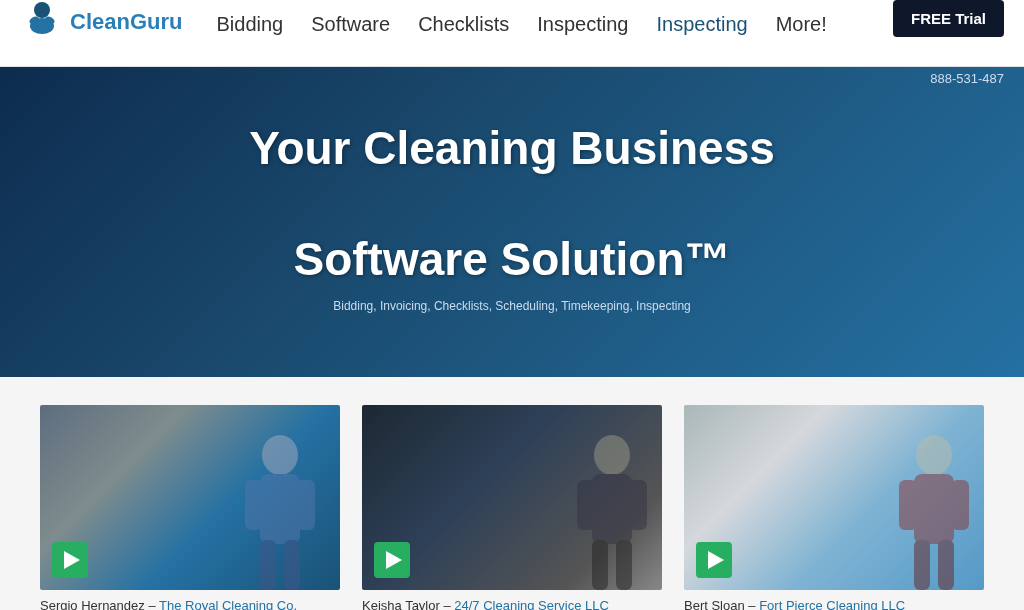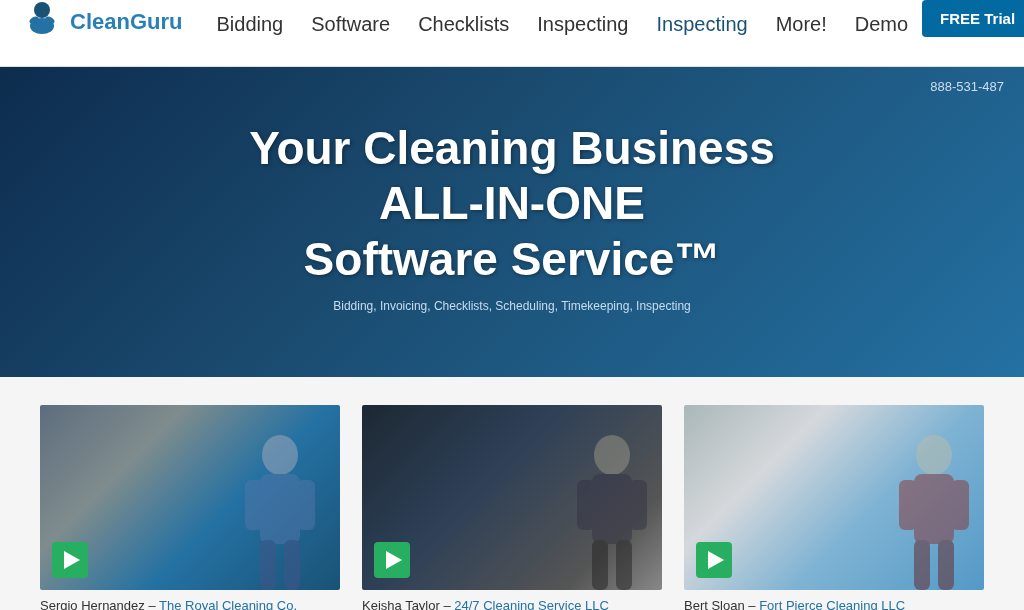--- a/index.html
+++ b/index.html
@@ -49,21 +49,21 @@
       align-items: center;
       cursor: pointer;
     }
     .nav-link.active { color: #1a5276; font-weight: normal; }
     .nav-right {
       display: flex;
       align-items: center;
       gap: 14px;
     }
     .free-trial-btn {
-      background: #0369a1;
+      background: #0f172a;
       color: #fff;
       border: none;
       padding: 10px 18px;
       font-size: 15px;
       font-weight: bold;
       border-radius: 4px;
       cursor: pointer;
       white-space: nowrap;
     }
 
@@ -75,21 +75,21 @@
       padding: 20px 20px 30px;
       position: relative;
       min-height: 310px;
       display: flex;
       flex-direction: column;
       align-items: center;
       justify-content: center;
     }
     .hero-phone {
       position: absolute;
-      top: 12px;
+      top: 4px;
       right: 20px;
       font-size: 13px;
       color: #cde;
     }
     .hero-title {
       font-size: 46px;
       font-weight: bold;
       line-height: 1.2;
       margin-bottom: 6px;
       text-shadow: 1px 1px 4px rgba(0,0,0,0.4);
@@ -179,34 +179,33 @@
     </span>
   </a>
 
   <div class="nav-links">
     <a class="nav-link" href="#">Bidding</a>
     <a class="nav-link" href="#">Software</a>
     <a class="nav-link" href="#">Checklists</a>
     <a class="nav-link" href="#">Inspecting</a>
     <a class="nav-link active" href="#">Inspecting</a>
     <a class="nav-link" href="#">More!</a>
-    <a class="nav-link" href="#">Demo</a>
   </div>
 
   <div class="nav-right">
     <button class="free-trial-btn">FREE Trial</button>
   </div>
 </nav>
 
 <section class="hero">
   <span class="hero-phone">888-531-487</span>
   <h1 class="hero-title">
     <span>Your Cleaning Business</span><br>
-    <span>ALL-IN-ONE</span><br>
-    <span>Software Service™</span>
+    <br>
+    <span>Software Solution™</span>
   </h1>
   <p class="hero-subtitle">Bidding, Invoicing, Checklists, Scheduling, Timekeeping, Inspecting</p>
 </section>
 
 <div class="videos-section">
 
   <div class="video-card">
     <div class="video-thumb thumb-1">
 
       <svg style="position:absolute;right:20px;bottom:0;opacity:0.5" width="80" height="160" viewBox="0 0 80 160">

